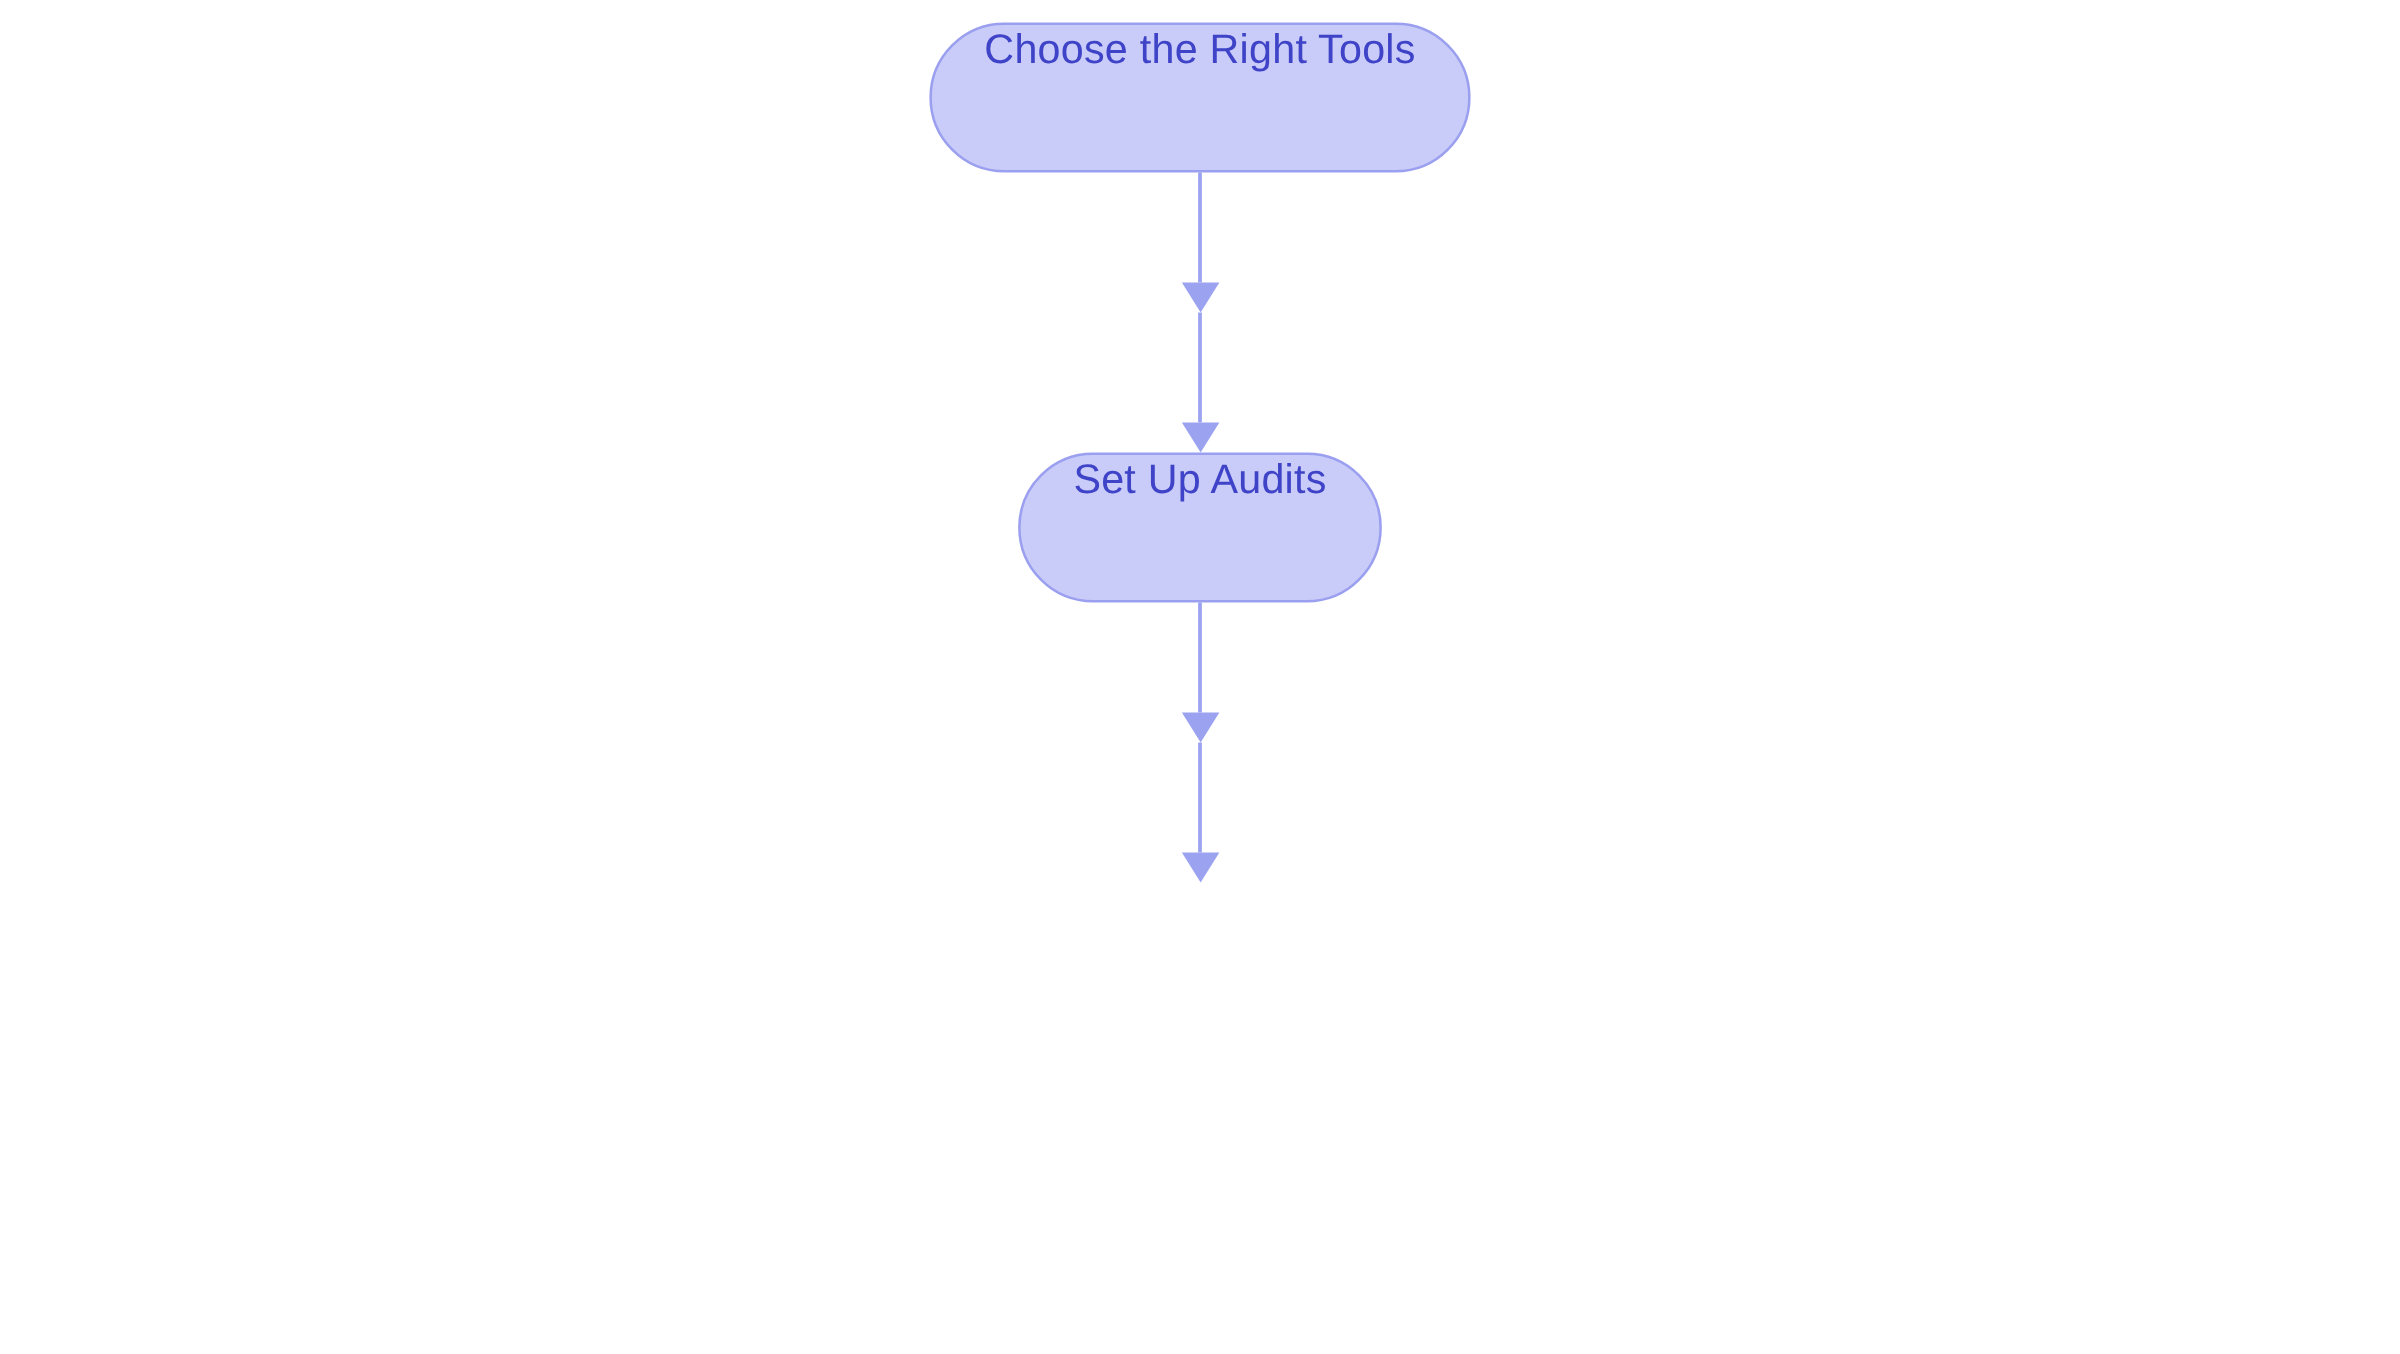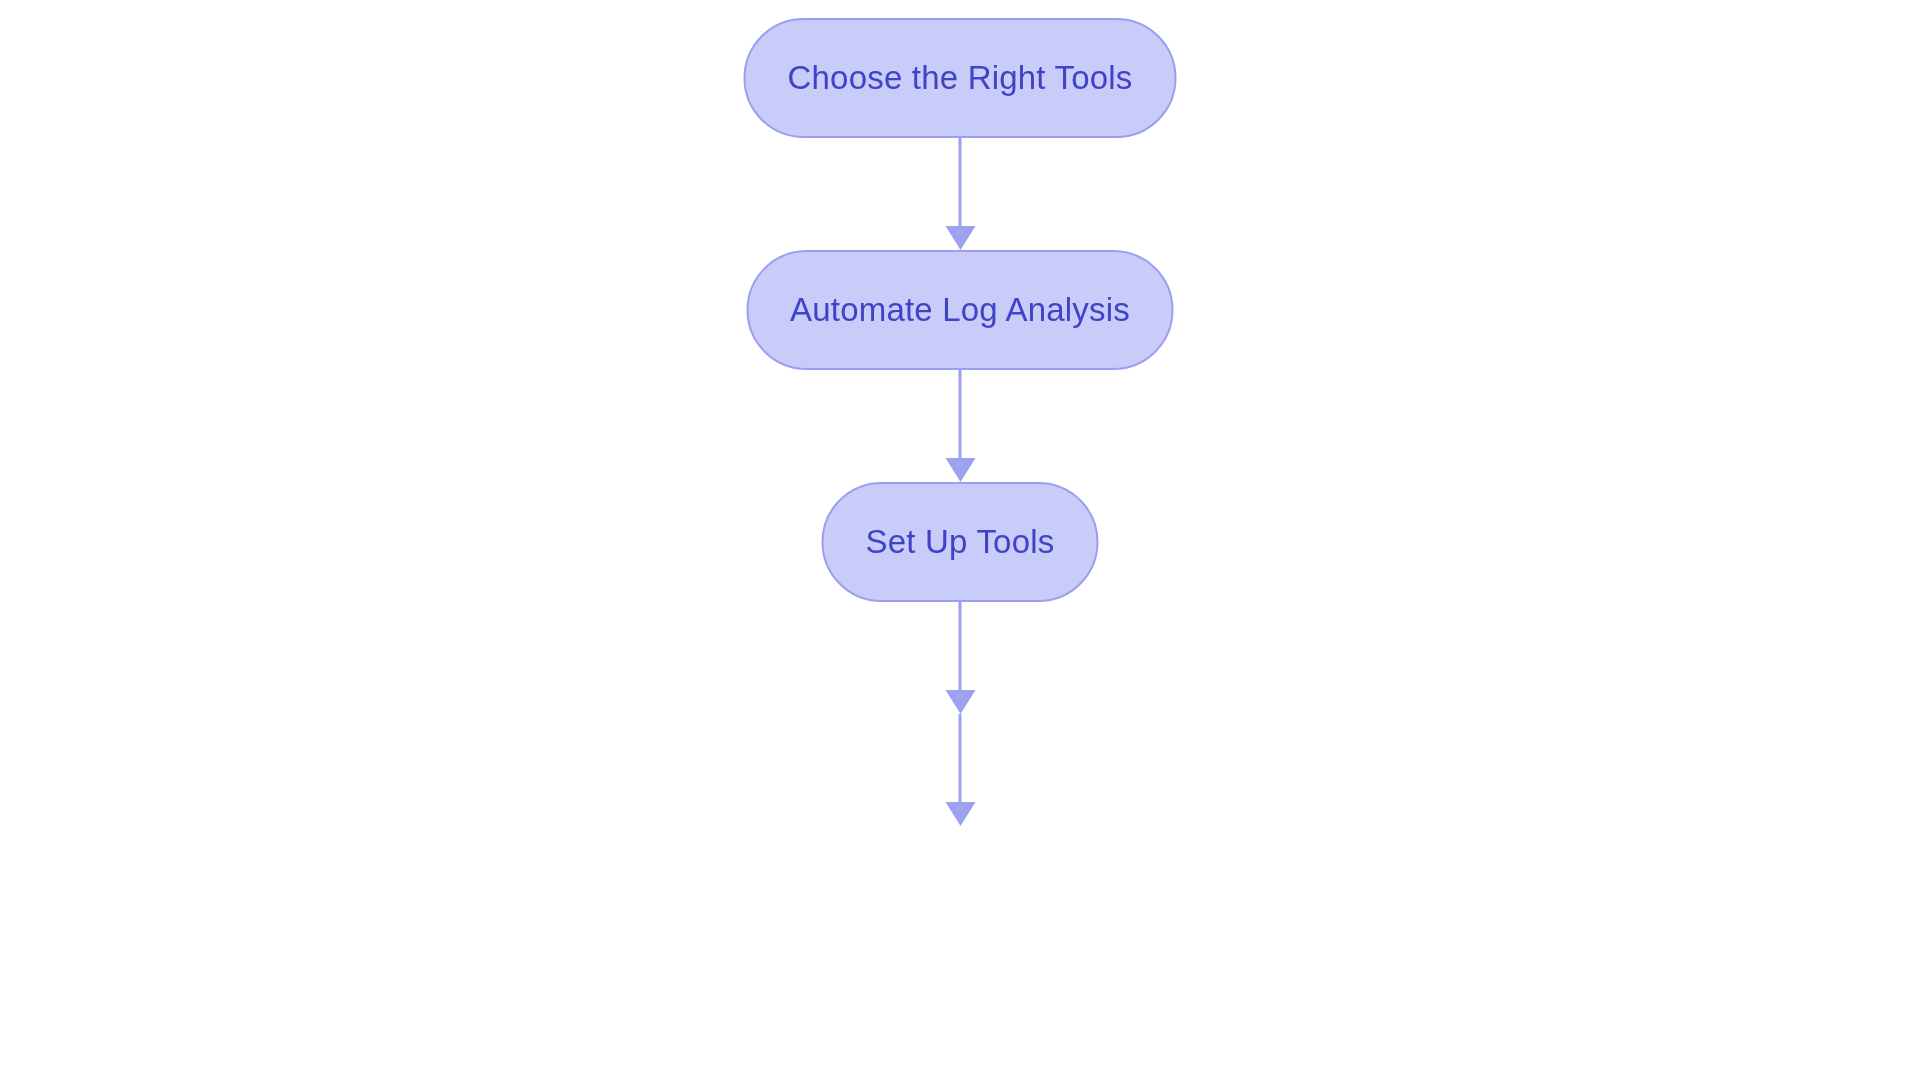--- a/index.html
+++ b/index.html
@@ -27,21 +27,21 @@
     left: 50%;
     transform: translateX(-50%);
     display: flex;
     flex-direction: column;
     align-items: center;
   }
   .node {
     height: 120px;
     padding: 0 42px;
     display: flex;
-    align-items: center;
+    align-items: flex-start;
     justify-content: center;
     background: var(--node-fill);
     border: 2px solid var(--node-border);
     border-radius: 60px;
     white-space: nowrap;
   }
   .node-label {
     font-size: 33px;
     letter-spacing: 0.2px;
     color: var(--text-color);
@@ -74,31 +74,28 @@
 
     <div class="node">
       <span class="node-label">Choose the Right Tools</span>
     </div>
 
     <div class="connector">
       <div class="connector-line"></div>
       <div class="connector-head"></div>
     </div>
 
-    <div class="node">
-      <span class="node-label">Automate Log Analysis</span>
-    </div>
 
     <div class="connector">
       <div class="connector-line"></div>
       <div class="connector-head"></div>
     </div>
 
     <div class="node">
-      <span class="node-label">Set Up Tools</span>
+      <span class="node-label">Set Up Audits</span>
     </div>
 
     <div class="connector">
       <div class="connector-line"></div>
       <div class="connector-head"></div>
     </div>
 
 
     <div class="connector">
       <div class="connector-line"></div>

